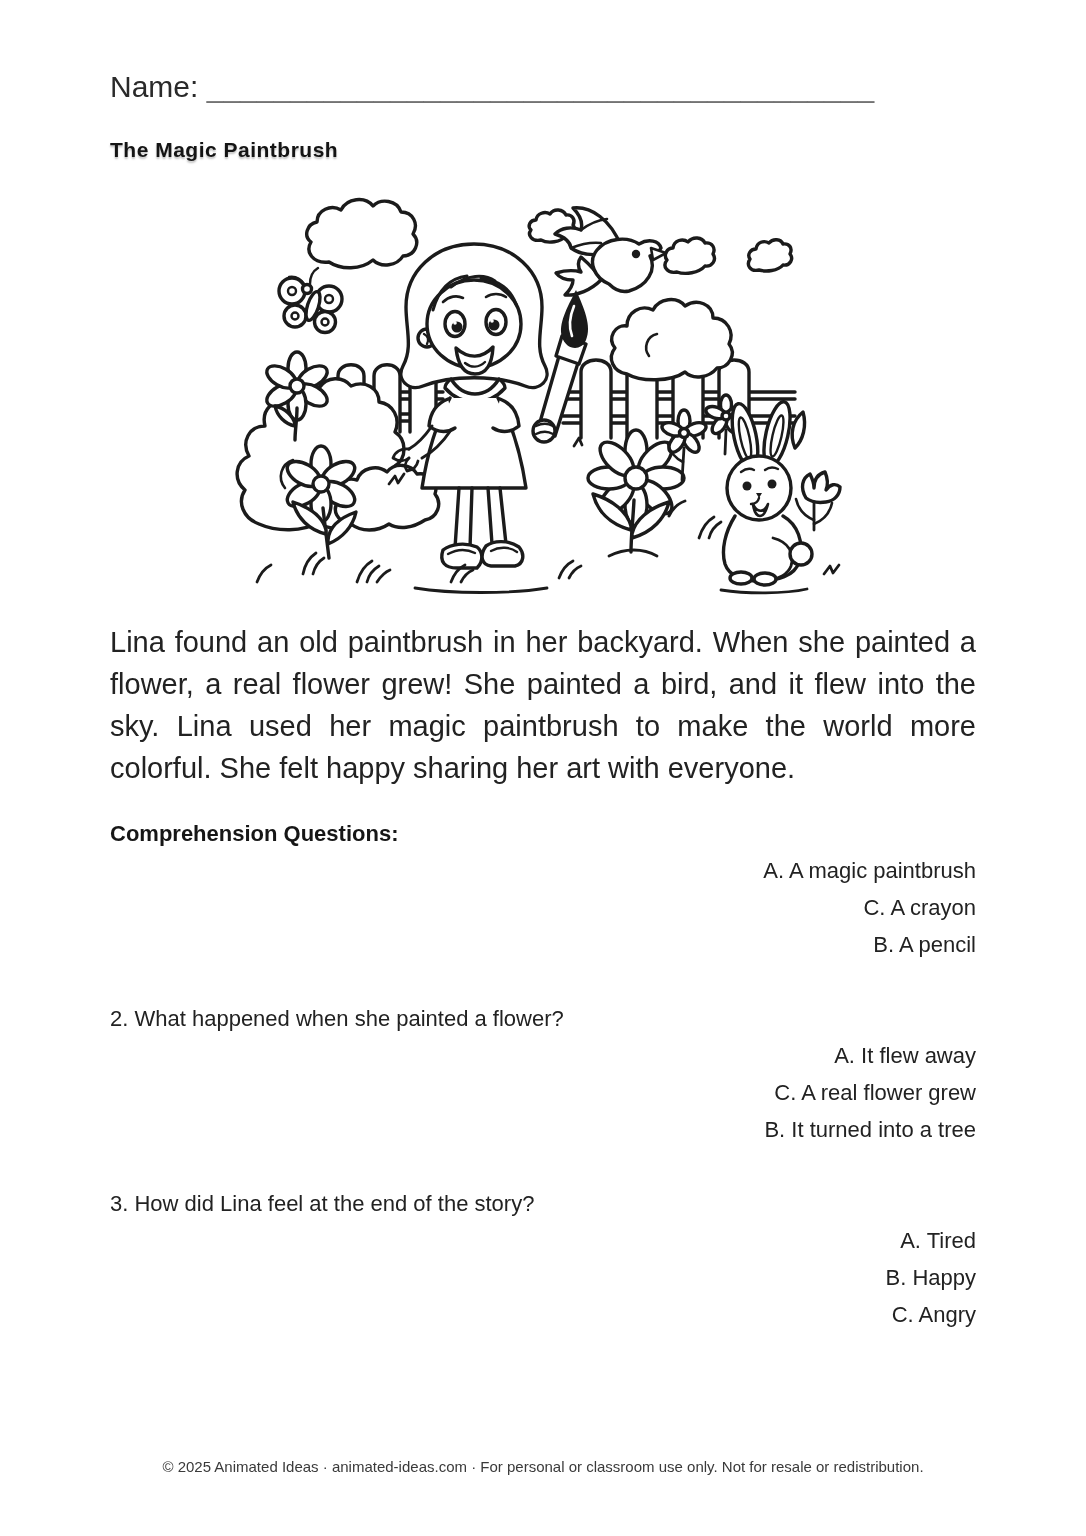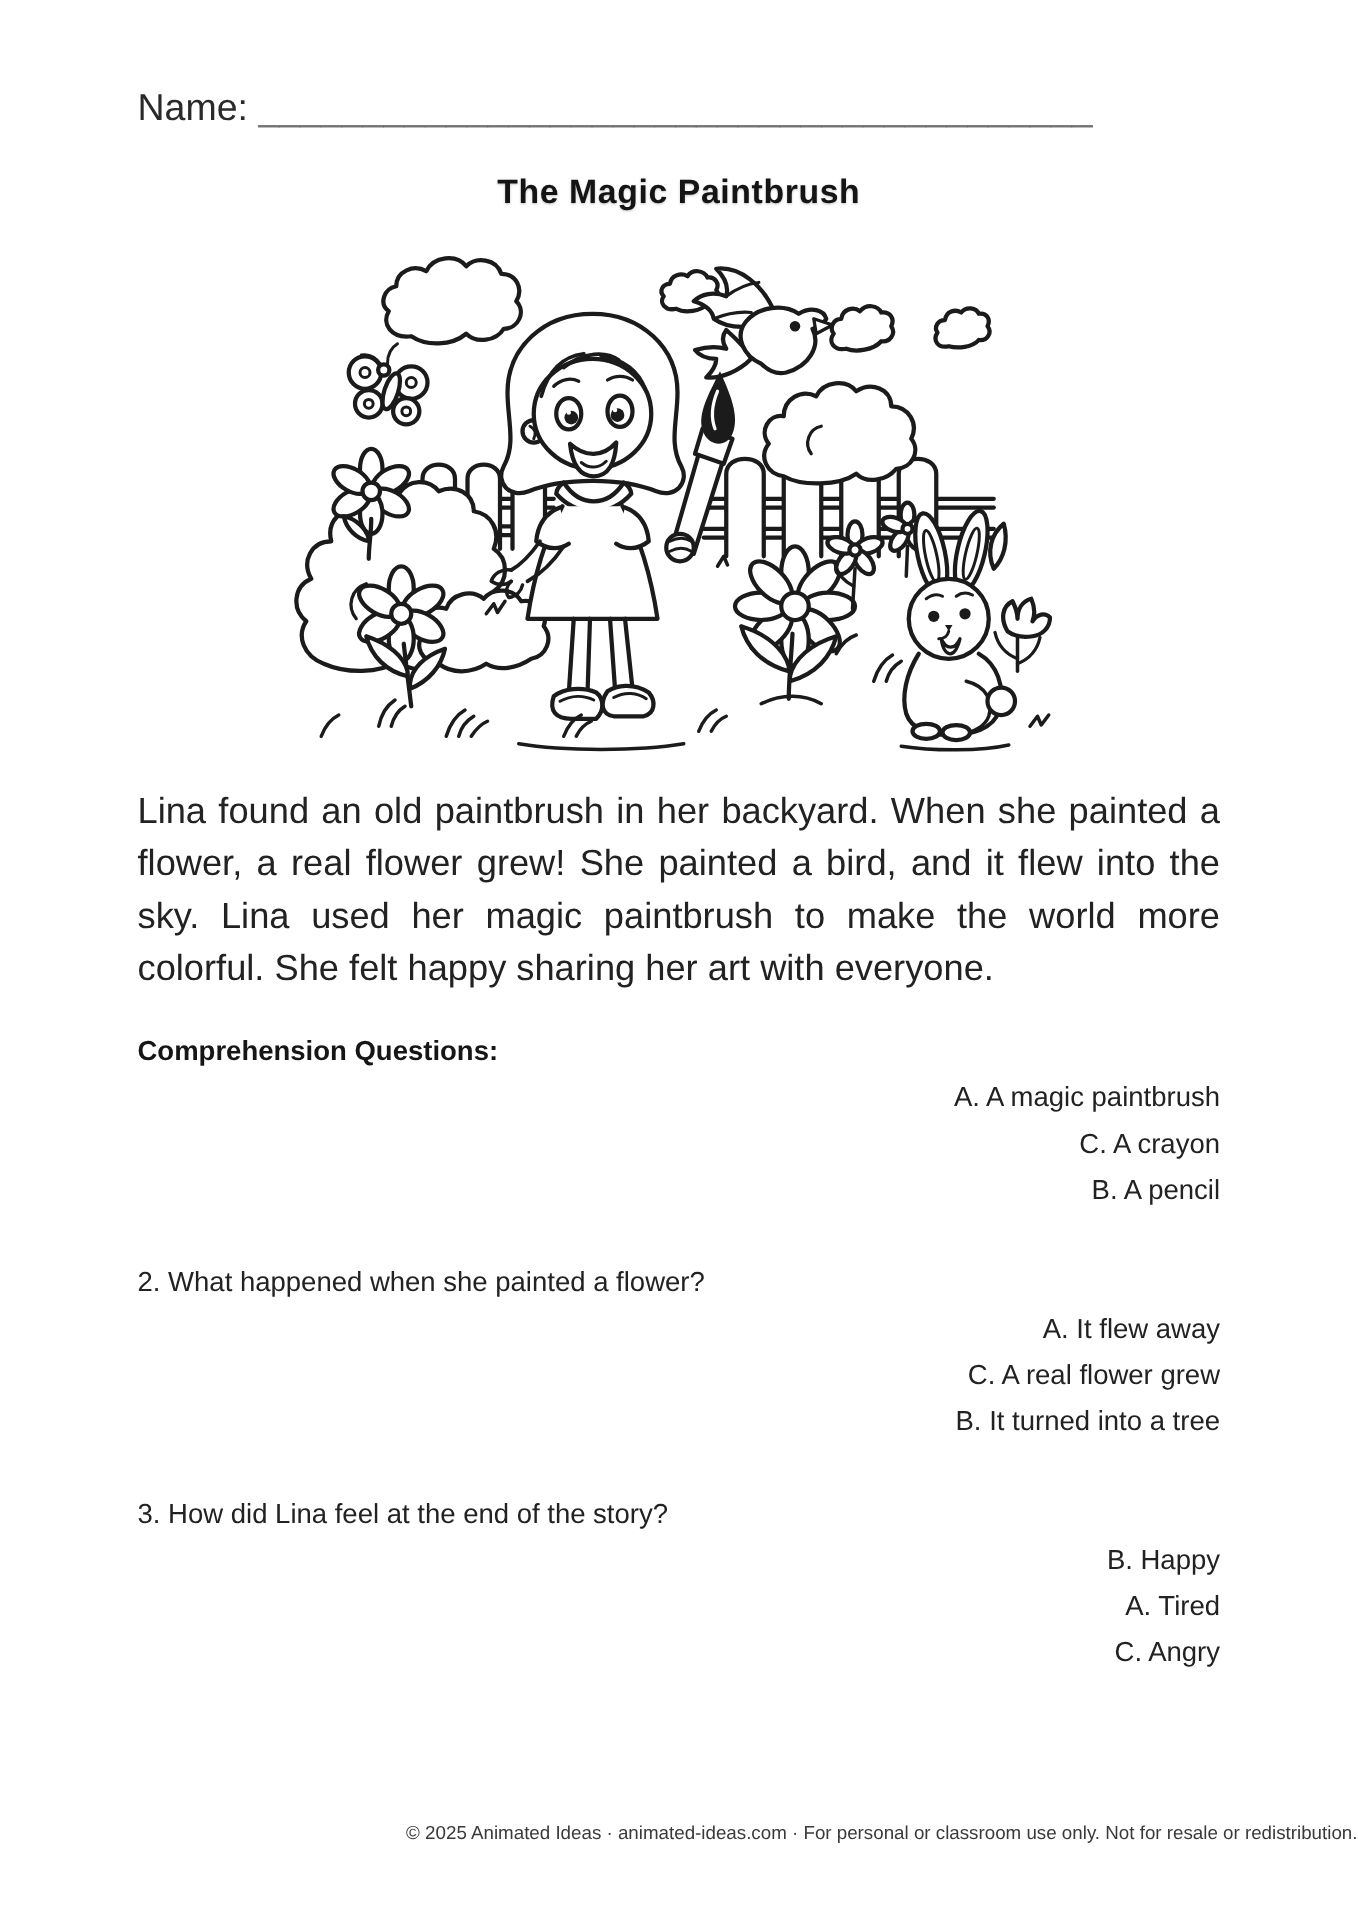--- a/index.html
+++ b/index.html
@@ -10,39 +10,39 @@
     font-family:"Liberation Sans", sans-serif;
     overflow:hidden;
   }
   .content { padding:0 110px; }
   .name-row {
     margin-top:70px; font-size:30px; color:#2a2a2a;
     white-space:nowrap;
   }
   .name-line { letter-spacing:0px; color:#737373; }
   .title {
-    margin-top:34px; text-align:center;
-    font-size:27px; font-weight:bold; color:#141414;
+    margin-top:34px; 
+    font-size:21px; font-weight:bold; color:#141414;
     text-shadow:0 1.5px 2px rgba(0,0,0,0.25);
     letter-spacing:0.5px;
   }
   .illustration-wrap { width:628px; margin:24px auto 0 auto; }
   .illustration-wrap svg { display:block; width:628px; height:415px; }
   .passage {
     margin-top:20px; font-size:29px; line-height:42px;
     text-align:justify; color:#222;
   }
   .questions { margin-top:26px; font-size:22px; line-height:37px; color:#222; }
   .q-heading { font-weight:bold; color:#161616; }
   .question-block { margin:0; }
   .question-block.spaced { margin-top:37px; }
   .options { padding-left:40px;text-align:right; }
   .footer {
     position:absolute; left:0; right:0; top:1458px;
-    text-align:right; font-size:15px; color:#3a3a3a;
+    text-align:center; font-size:15px; color:#3a3a3a;
   }
 </style>
 </head>
 <body>
 
 <div class="content">
 
   <div class="name-row">
     <span>Name:</span>
     <span class="name-line">________________________________________</span>
@@ -295,22 +295,22 @@
         <div>B. It turned into a tree</div>
       </div>
     </div>
 
     <div class="question-block spaced">
       <div>
         <span>3.</span>
         <span>How did Lina feel at the end of the story?</span>
       </div>
       <div class="options">
+        <div>A. Tired</div>
         <div>B. Happy</div>
-        <div>A. Tired</div>
         <div>C. Angry</div>
       </div>
     </div>
   </div>
 
 </div>
 
 <div class="footer">© 2025 Animated Ideas · animated-ideas.com · For personal or classroom use only. Not for resale or redistribution.</div>
 
 </body></html>

